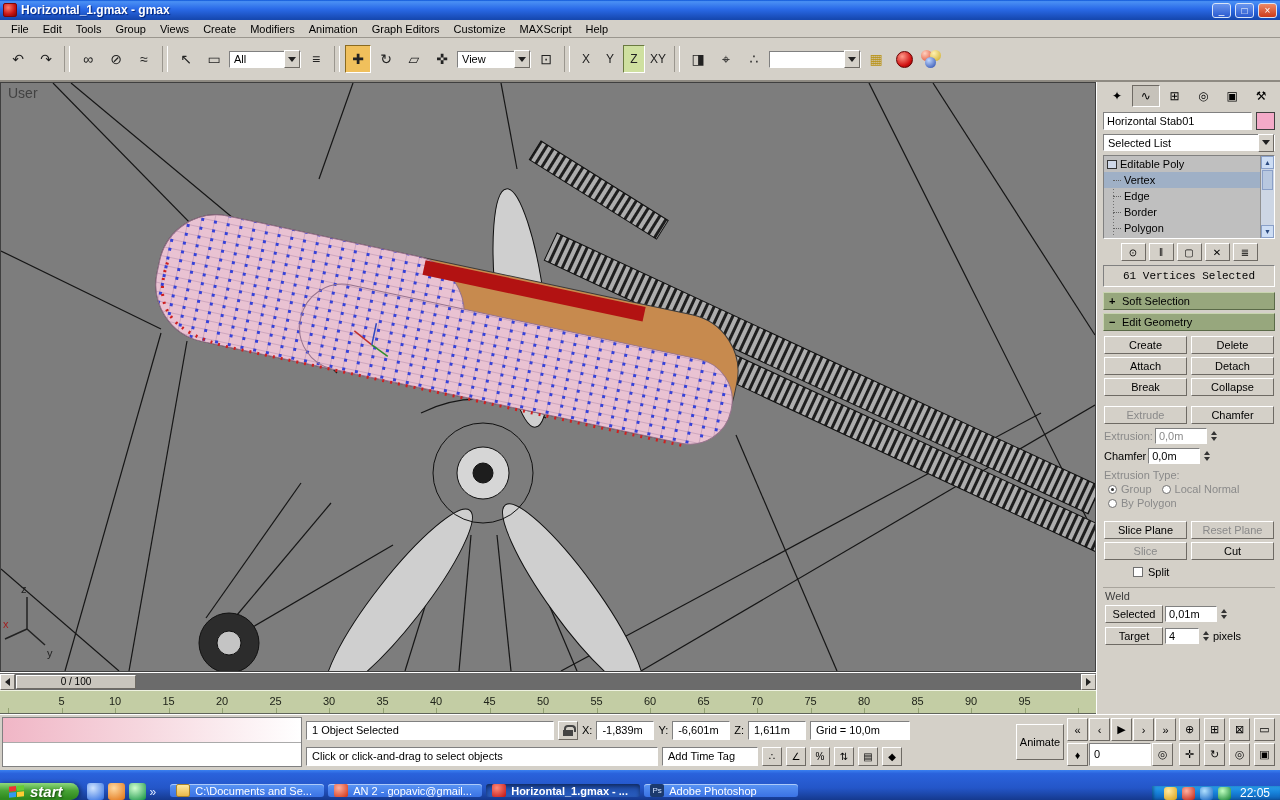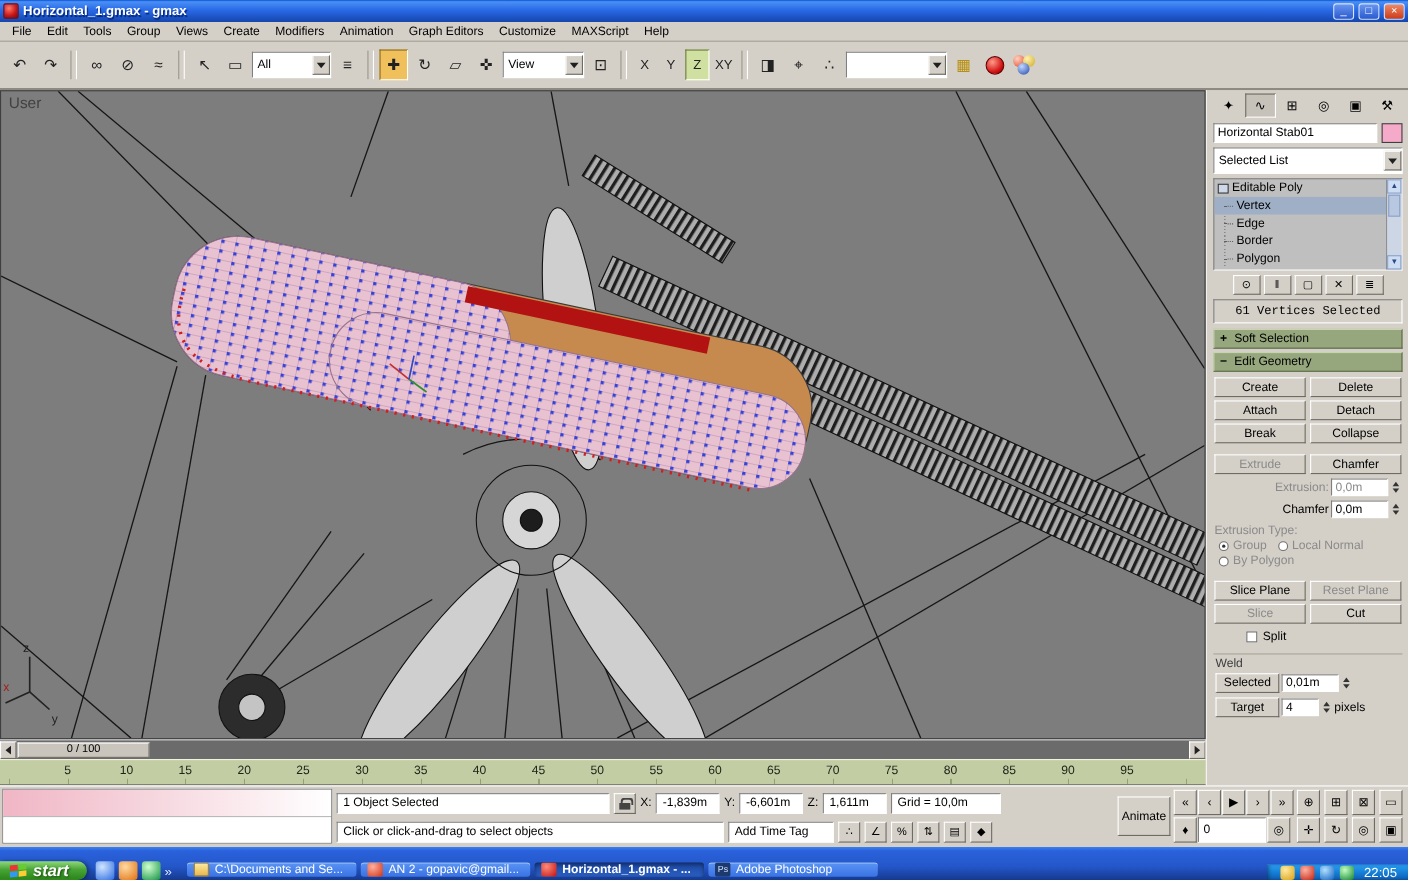--- a/index.html
+++ b/index.html
@@ -23,21 +23,21 @@
 
   
   .toolbar { height:44px; display:flex; align-items:center; gap:2px; padding:0 5px; background:#d4d0c8;
     border-bottom:2px solid #8e8a82; }
   .tbtn { min-width:26px; height:28px; display:flex; align-items:center; justify-content:center;
     font-size:14px; color:#222; border:1px solid transparent; }
   .tbtn.small { min-width:22px; font-size:12px; }
   .tbtn.pressed-yellow { background:#f0c05c; border-color:#8a6a20 #fff #fff #8a6a20; }
   .tbtn.pressed-green  { background:#cfe0a0; border-color:#6a7a40 #fff #fff #6a7a40; }
   .tsep { width:6px; height:26px; border-left:1px solid #9a968e; border-right:1px solid #fff; margin:0 3px; }
-  .combo { display:flex; align-items:center; height:24px; background:#fff;
+  .combo { display:flex; align-items:center; height:17px; background:#fff;
     border:1px solid; border-color:#808080 #fff #fff #808080; }
   .combo .cval { flex:1; padding:0 4px; }
   .combo .carrow { width:16px; height:18px; background:#d4d0c8; border:1px solid;
     border-color:#fff #6e6a64 #6e6a64 #fff; display:flex; align-items:center; justify-content:center; }
   .tri-down { width:0; height:0; border-left:4px solid transparent; border-right:4px solid transparent;
     border-top:5px solid #202020; }
   .ball { width:17px; height:17px; border-radius:50%;
     background:radial-gradient(circle at 35% 30%,#ff9a8a,#d01010 65%,#700); border:1px solid #600; }
   .balls3 { position:relative; width:22px; height:20px; }
   .balls3 i { position:absolute; width:11px; height:11px; border-radius:50%; }
@@ -97,21 +97,21 @@
     border-color:#fff #6e6a64 #6e6a64 #fff; display:flex; align-items:center; justify-content:center; }
   .sel-status { text-align:center; padding:4px 0; margin:4px 0 5px; border:1px solid;
     border-color:#808080 #fff #fff #808080;font-family:Liberation Mono, monospace; }
   .rollout { height:18px; display:flex; align-items:center; gap:5px; padding:0 5px; margin-top:3px;
     background:#97a77d; border:1px solid; border-color:#c8d4b0 #5a6a48 #5a6a48 #c8d4b0; }
   .roll-sign { font-weight:bold; width:8px; }
   .btn-grid { display:grid; grid-template-columns:1fr 1fr; gap:3px 4px; padding:5px 1px 2px; }
   .cbtn { height:18px; background:#d4d0c8; border:1px solid; border-color:#fff #6e6a64 #6e6a64 #fff;
     text-align:center; line-height:16px; overflow:hidden; white-space:nowrap; }
   .disabled { color:#8a8a8a; }
-  .field-row { display:flex; align-items:center; justify-content:flex-end; gap:2px; padding:2px 1px; }
+  .field-row { display:flex; align-items:center; justify-content:flex-start; gap:2px; padding:2px 1px; }
   .spin-field { width:52px; height:16px; background:#fff; border:1px solid;
     border-color:#808080 #fff #fff #808080; padding:1px 3px; white-space:nowrap; }
   .spinners { display:flex; flex-direction:column; gap:2px; width:10px; align-items:center; }
   .tri-up-s { width:0;height:0;border-left:3px solid transparent;border-right:3px solid transparent;border-bottom:4px solid #333; }
   .tri-dn-s { width:0;height:0;border-left:3px solid transparent;border-right:3px solid transparent;border-top:4px solid #333; }
   .etype { padding:3px 1px 0; }
   .radio-row { display:flex; align-items:center; gap:4px; padding:2px 0 0 4px; }
   .radio { width:9px; height:9px; border-radius:50%; border:1px solid #707070; background:#fff; position:relative; }
   .radio.on::after { content:""; position:absolute; left:2px; top:2px; width:3px; height:3px;
     border-radius:50%; background:#333; }

